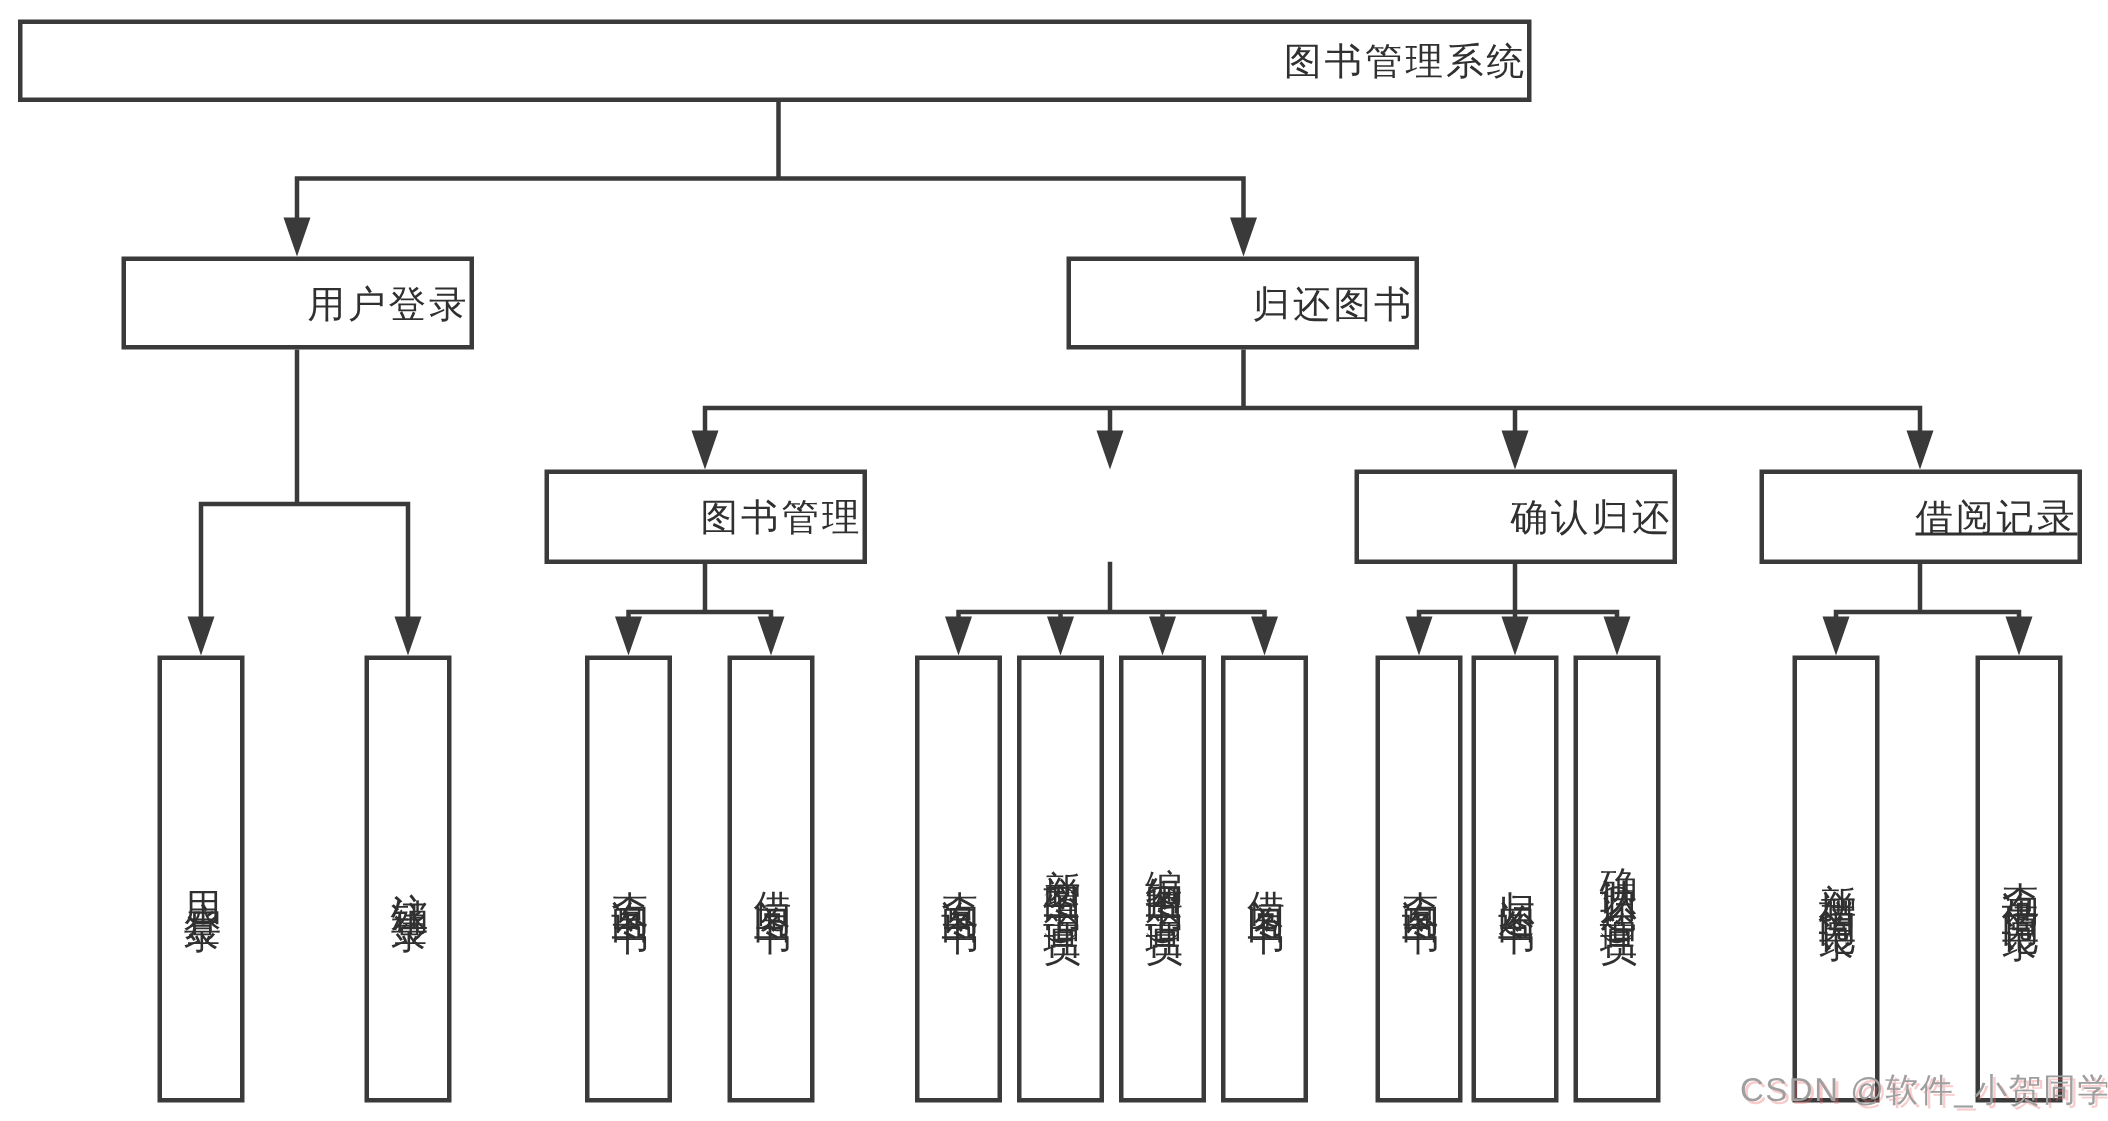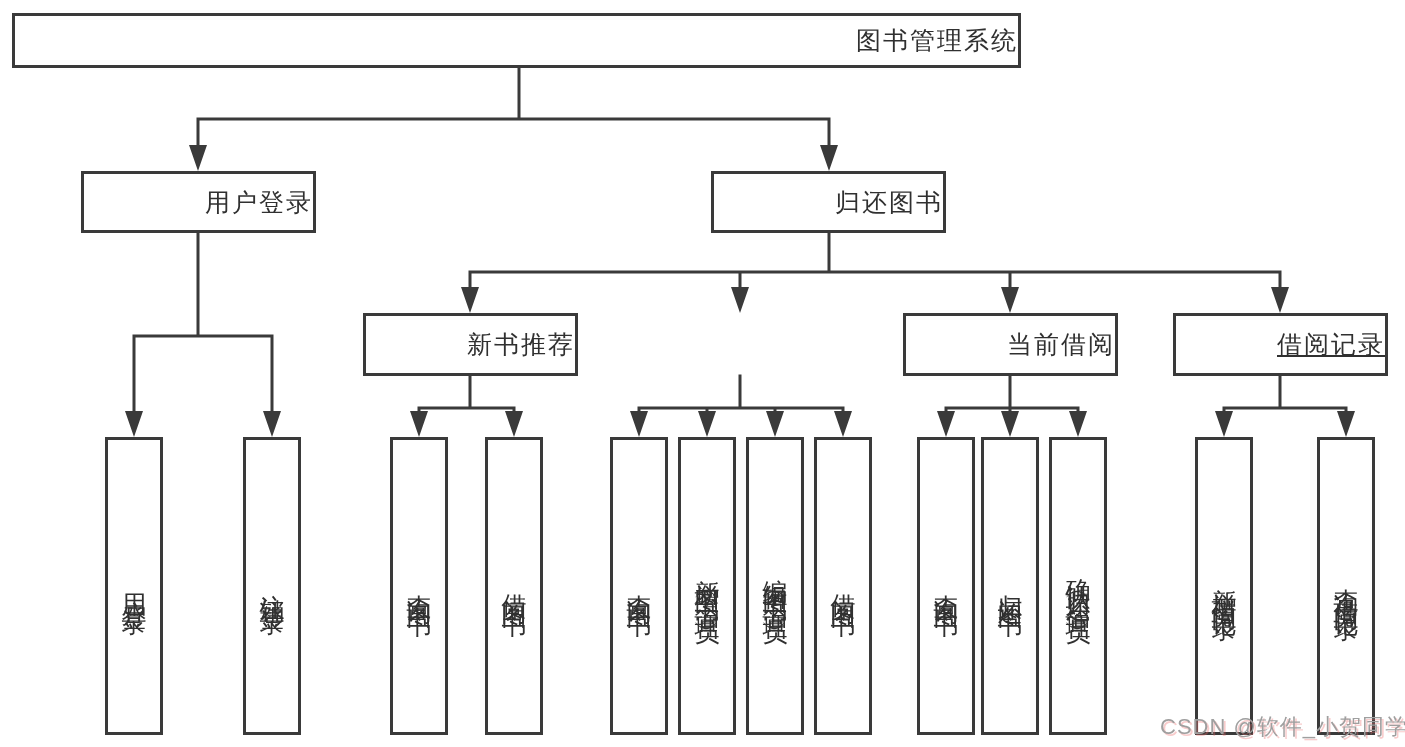--- a/index.html
+++ b/index.html
@@ -105,24 +105,24 @@
   </div>
 
   <div class="hbox" style="left:81px; top:171px; width:235px; height:62px;">
     <span>用户登录</span>
   </div>
   <div class="hbox" style="left:711px; top:171px; width:235px; height:62px;">
     <span>归还图书</span>
   </div>
 
   <div class="hbox" style="left:363px; top:313px; width:215px; height:63px;">
-    <span>新书推荐</span>
+    <span>图书管理</span>
   </div>
   <div class="hbox" style="left:903px; top:313px; width:215px; height:63px;">
-    <span>当前借阅</span>
+    <span>确认归还</span>
   </div>
   <div class="hbox" style="left:1173px; top:313px; width:215px; height:63px;text-decoration:underline;">
     <span>借阅记录</span>
   </div>
 
   <div class="leaf" style="left:105px;">
     <span>用户登录</span>
   </div>
   <div class="leaf" style="left:243px;">
     <span>注销登录</span>

